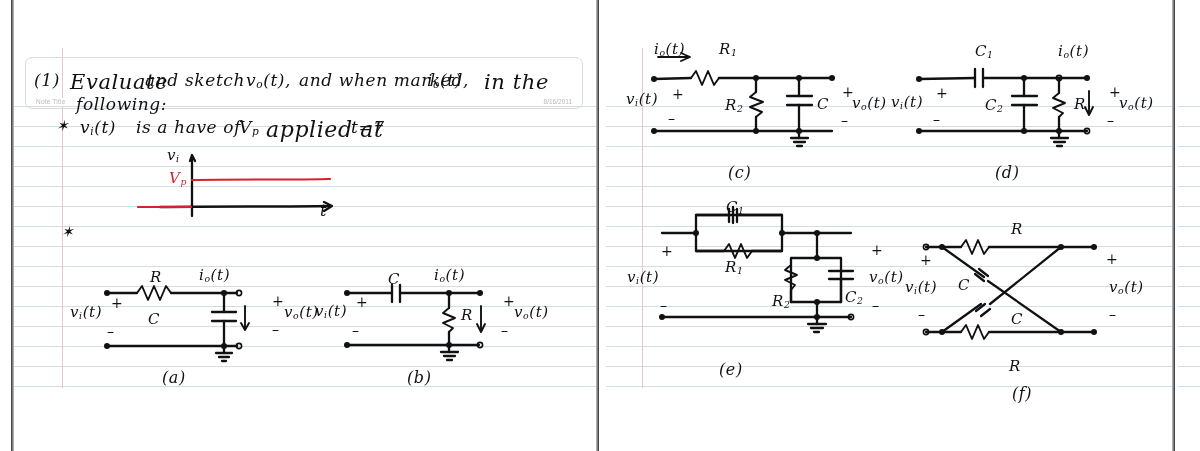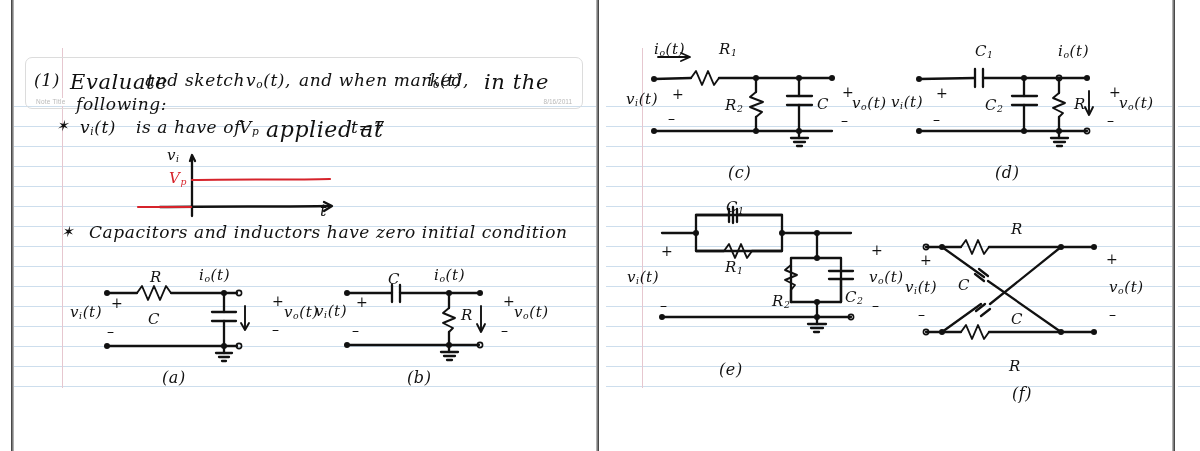--- a/index.html
+++ b/index.html
@@ -107,21 +107,20 @@
     <svg style="left:120px;top:150px;width:210px;height:70px;">
       <path class="ink" d="M58,8 L58,66"></path>
       <path class="ink" d="M56,11 L58,5 L61,11"></path>
       <path class="ink" d="M26,57 C80,56 150,57 196,56"></path>
       <path class="ink" d="M190,52 L198,56 L190,61"></path>
       <path class="ink red" d="M4,57 L57,57"></path>
       <path class="ink red" d="M58,30 C100,29 160,30 196,29"></path>
     </svg>
 
     <span class="hw" style="left:47px;top:223px;font-size:15px;">✶</span>
-    <span class="hw" style="left:75px;top:222px;font-size:17px;">Capacitors and inductors have zero initial condition</span>
 
     <svg style="left:75px;top:280px;width:175px;height:100px;">
       <path class="ink" d="M18,13 L48,13"></path>
       <path class="ink thin" d="M48,13 L53,6 L59,20 L65,6 L71,20 L77,6 L82,13"></path>
       <path class="ink" d="M82,13 L135,13"></path>
       <path class="ink" d="M135,13 L148,13"></path>
       <path class="ink" d="M18,66 L135,66"></path>
       <path class="ink" d="M135,66 L148,66"></path>
       <path class="ink" d="M135,13 L135,32"></path>
       <path class="ink" d="M123,32 L147,32"></path>

